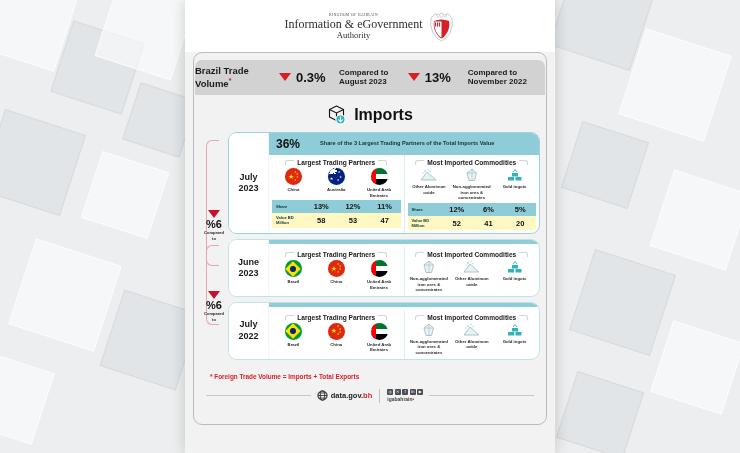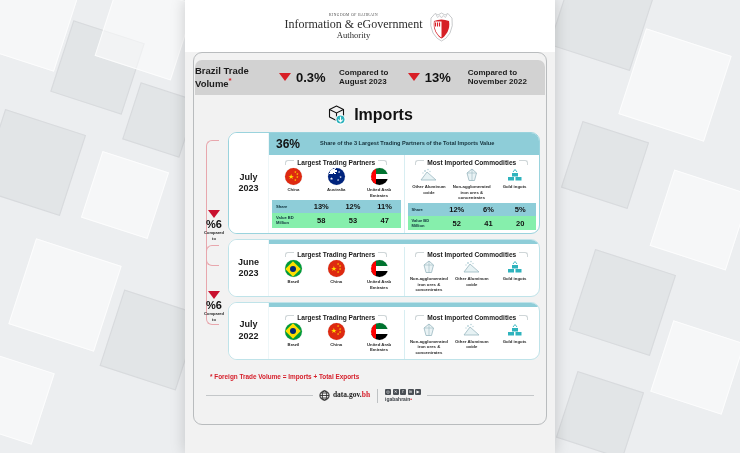--- a/index.html
+++ b/index.html
@@ -188,21 +188,21 @@
   .flag-brazil .glb { position: absolute; left: 50%; top: 50%; width: 6px; height: 6px;
      background: #002776; border-radius: 50%; transform: translate(-50%,-50%); }
 
   
   .cicon { width: 18px; height: 14px; margin: 0 auto; position: relative; }
 
   
   .vtable { margin-top: 2px; }
   .vrow { display: flex; align-items: stretch; }
   .vrow.a { background: #8ecdd8; }
-  .vrow.b { background: #86efac; }
+  .vrow.b { background: #fef9c3; }
   .vrow .rh {
     width: 26%; font-size: 4.1px; font-weight: bold; color: #10323c;
     display: flex; flex-direction: column; justify-content: center;
     padding: 2px 0 2px 4px; line-height: 1.25;
   }
   .vrow .rv {
     flex: 1; text-align: center; font-size: 7.5px; font-weight: bold; color: #111;
     display: flex; align-items: center; justify-content: center; padding: 2px 0;
   }
 
@@ -210,21 +210,21 @@
   .footnote {
     font-size: 6.4px; font-weight: bold; color: #d6202c;
     padding: 8px 0 0 16px;
   }
   .footer {
     display: flex; align-items: center; justify-content: center; gap: 6px;
     padding: 9px 12px 0;
   }
   .fline { flex: 1; height: 1px; background: #c4c7c9; }
   .brandset { display: flex; align-items: center; gap: 7px; }
-  .dgb { display: flex; gap: 3px; font-family: Liberation Serif, serif; }
+  .dgb { display: flex; align-items: center; gap: 3px; }
   .dgb .txt { font-size: 7.5px; font-weight: bold; color: #1b1b1b; }
   .dgb .txt .bh { color: #d6202c; }
   .sep { width: 1px; height: 14px; background: #bfc2c4; }
   .social { display: flex; flex-direction: column; gap: 1px; }
   .social .icons { display: flex; gap: 1.5px; }
   .social .icons span {
     width: 6px; height: 6px; border-radius: 1px; background: #4a4f55;
     color: #fff; font-size: 4px; line-height: 6px; text-align: center;
     font-family: "DejaVu Sans", sans-serif;
   }

